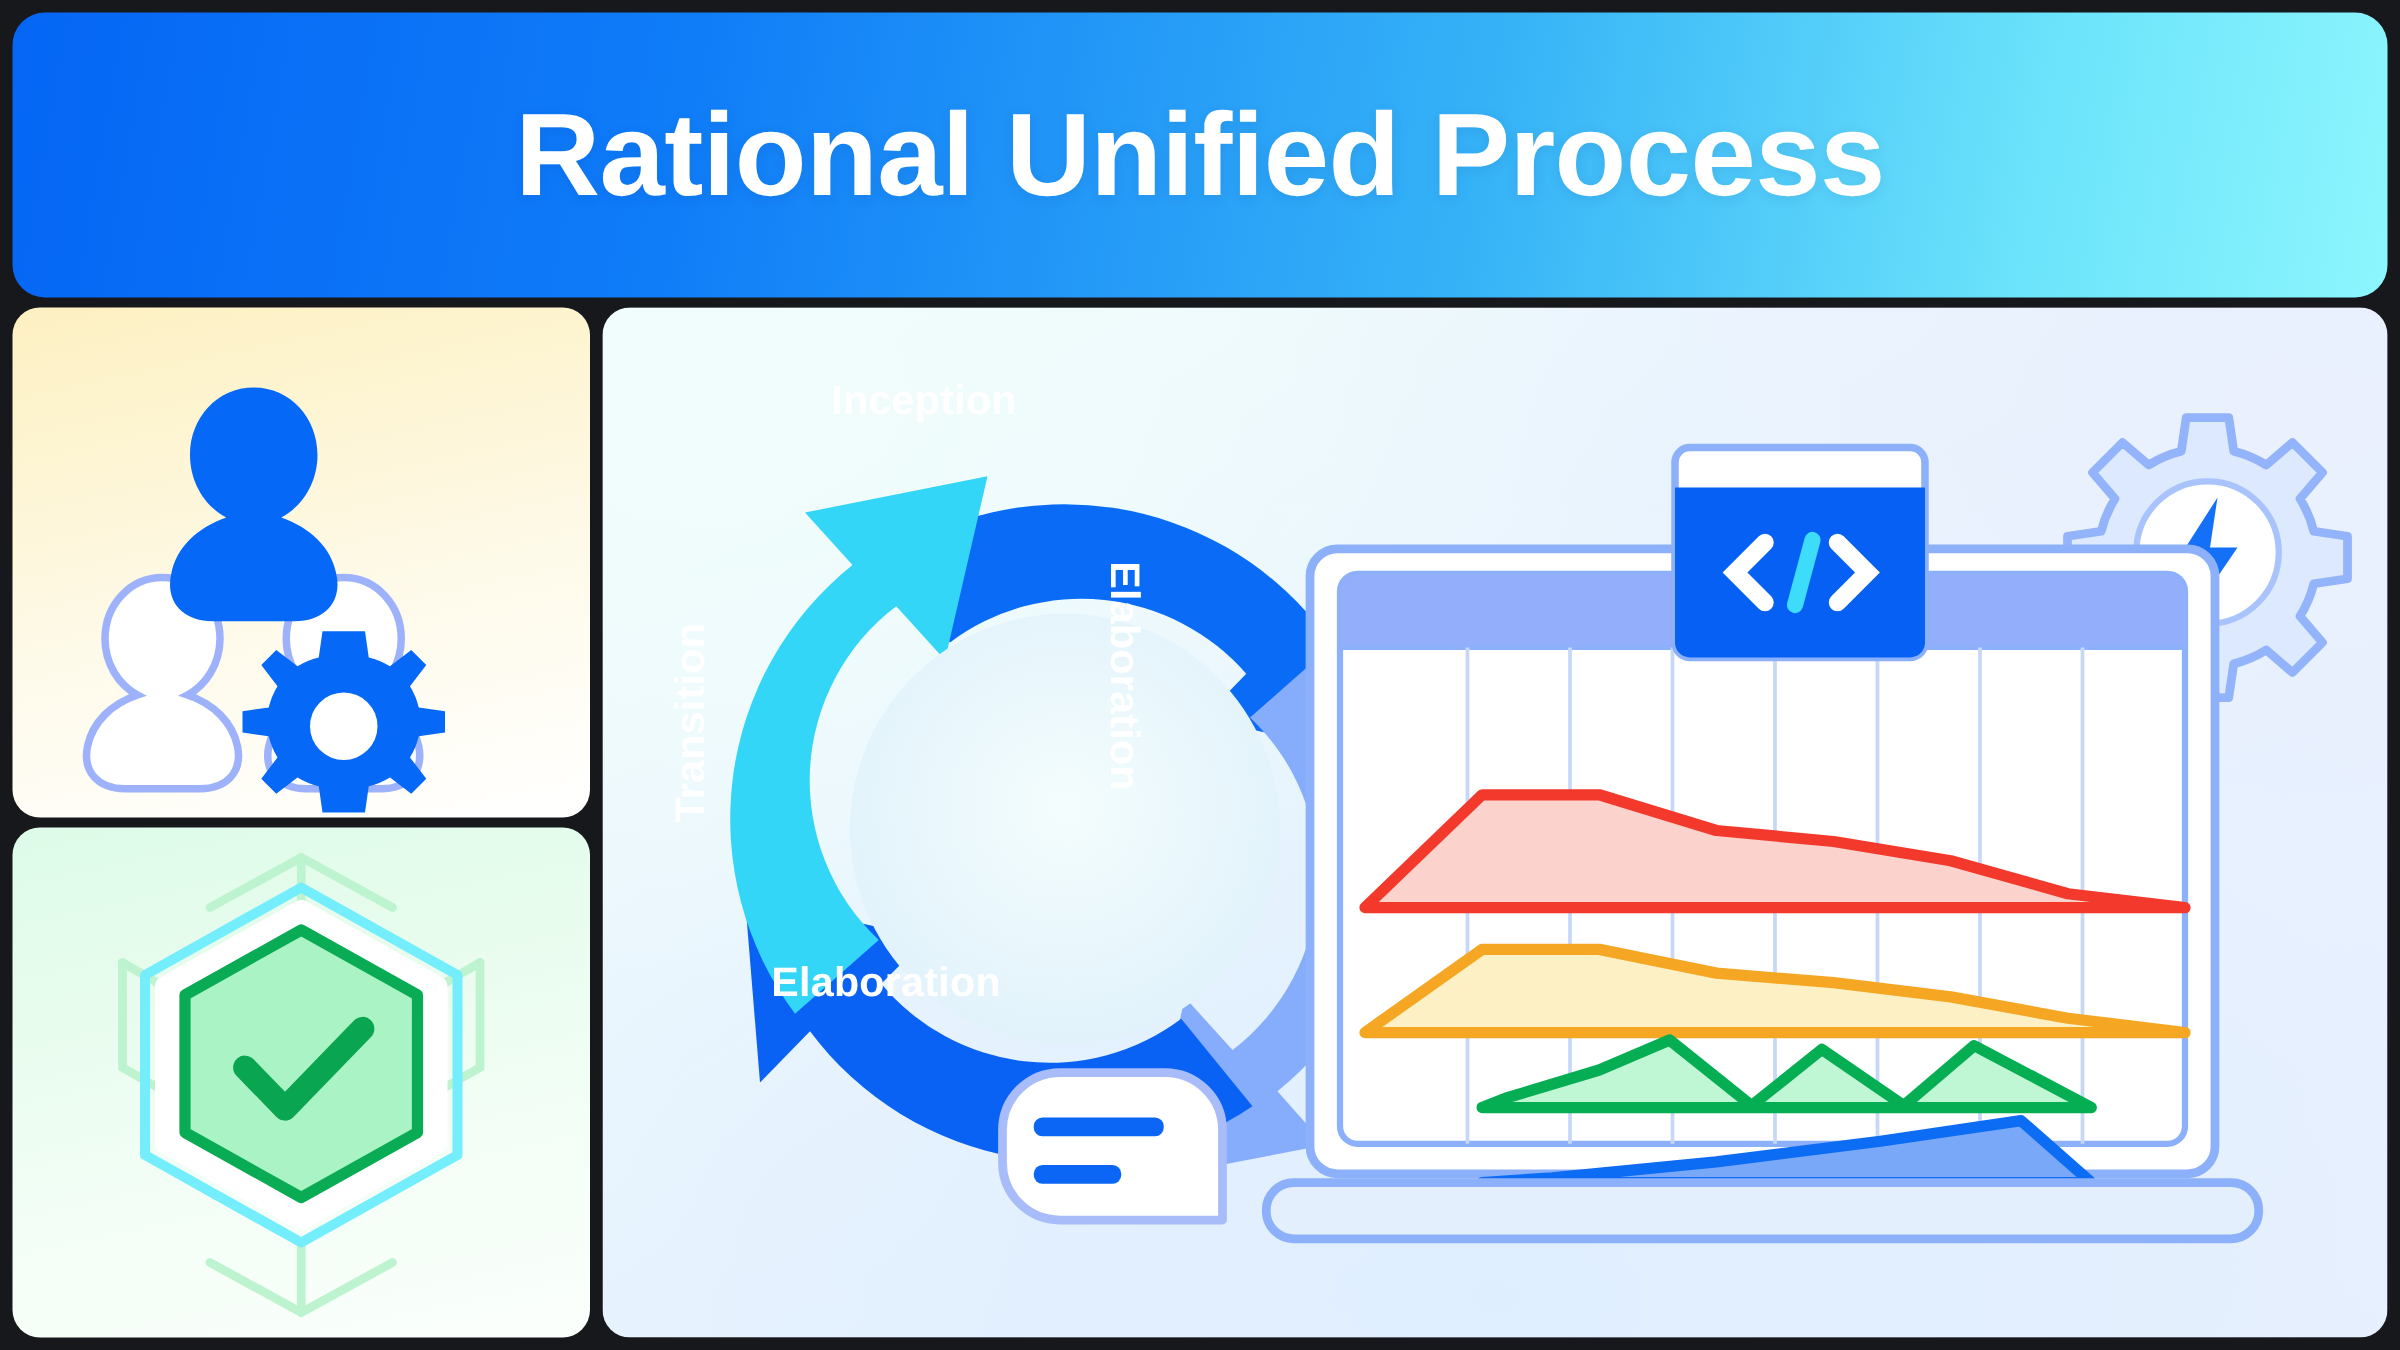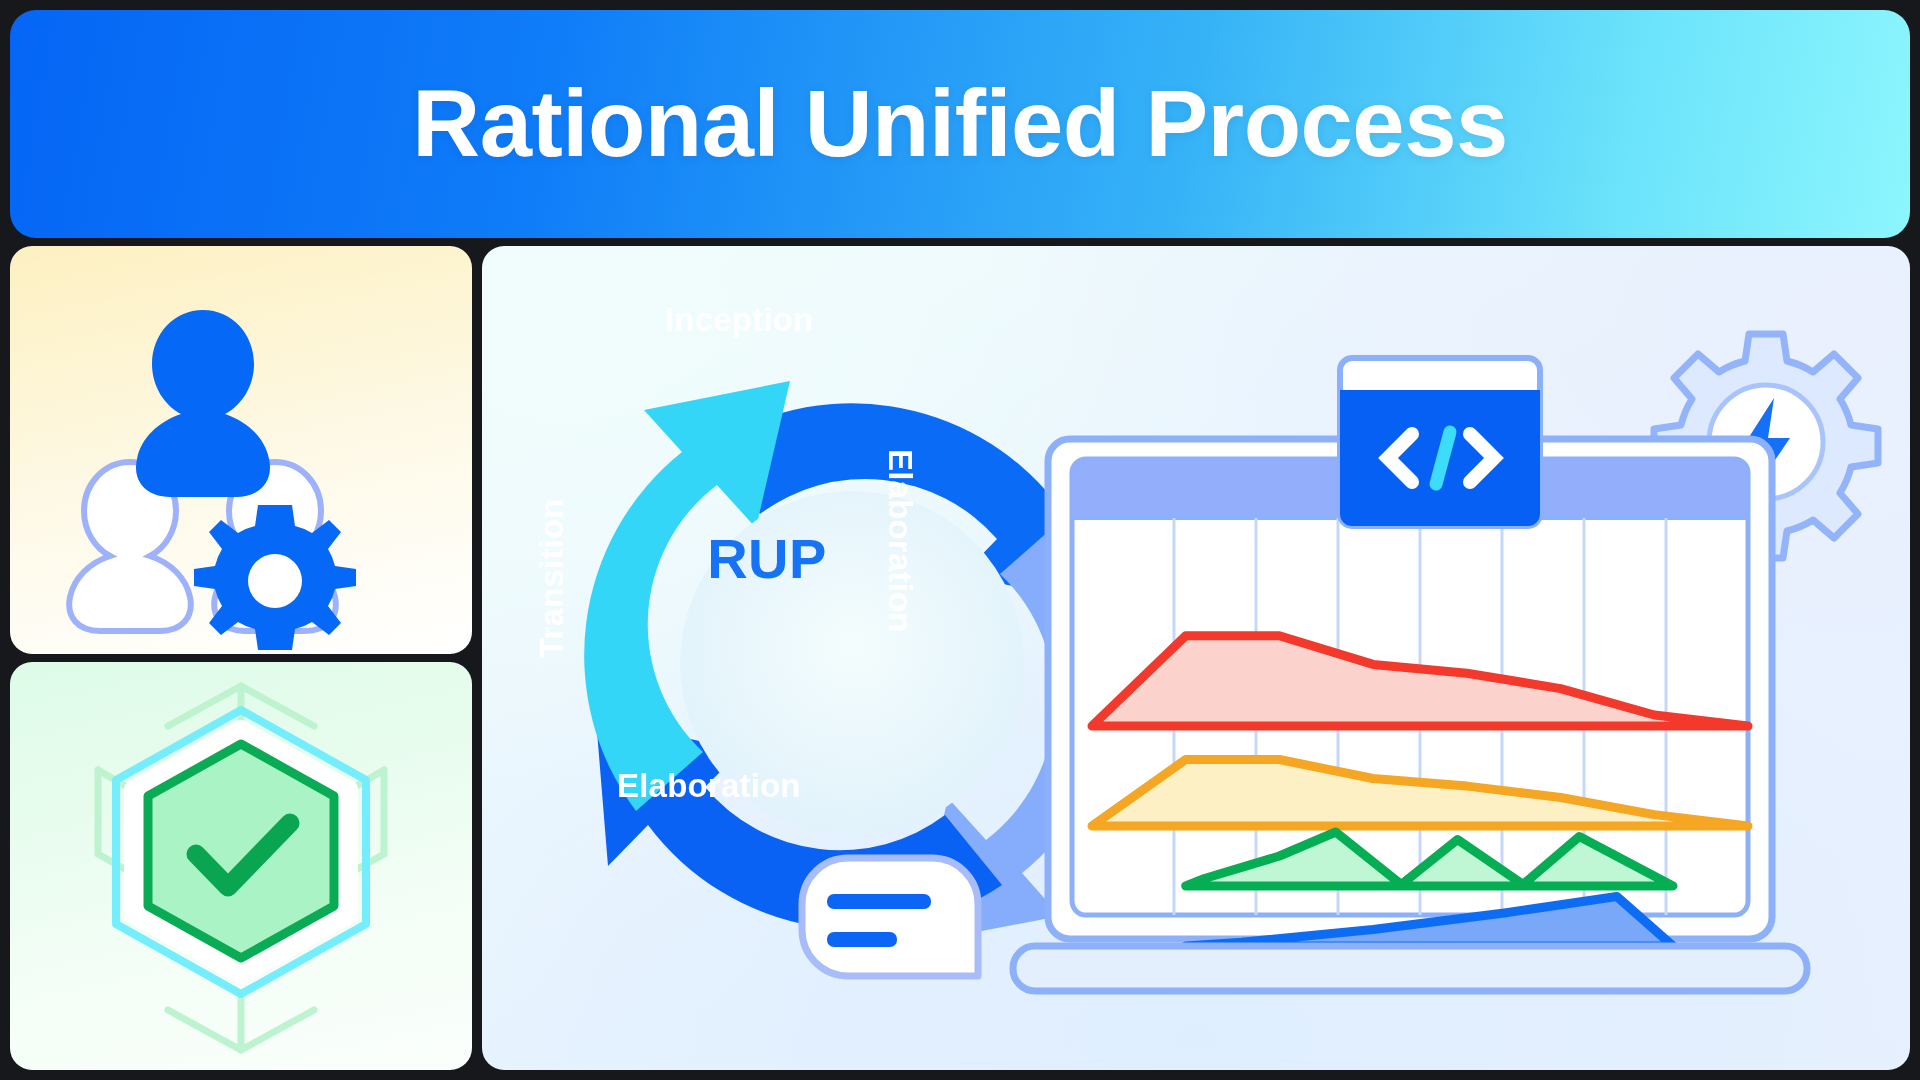--- a/index.html
+++ b/index.html
@@ -203,21 +203,20 @@
 
           <circle r="172" fill="url(#discGrad)"></circle>
         </g>
       </svg>
     </div>
 
     <div class="cyc-label lbl-inception">Inception</div>
     <div class="cyc-label lbl-elaboration">Elaboration</div>
     <div class="cyc-label lbl-construction">Elaboration</div>
     <div class="cyc-label lbl-transition">Transition</div>
-    <div class="lbl-rup">RUP</div>
 
     <div class="layer">
       <svg viewBox="0 0 1428 824" preserveAspectRatio="none">
         <g transform="translate(1284,196)">
           <path fill="#dce9fe" stroke="#93b4fb" stroke-width="7" stroke-linejoin="round" d="
             M -17,-108 l34,0 l4,27 a88,88 0 0 1 26,11 l21,-18 l24,24 l-18,21 a88,88 0 0 1 11,26 l27,4 l0,34 l-27,4
             a88,88 0 0 1 -11,26 l18,21 l-24,24 l-21,-18 a88,88 0 0 1 -26,11 l-4,27 l-34,0 l-4,-27
             a88,88 0 0 1 -26,-11 l-21,18 l-24,-24 l18,-21 a88,88 0 0 1 -11,-26 l-27,-4 l0,-34 l27,-4
             a88,88 0 0 1 11,-26 l-18,-21 l24,-24 l21,18 a88,88 0 0 1 26,-11 z"></path>
           <circle r="57" fill="#ffffff" stroke="#a9c3fc" stroke-width="5"></circle>

